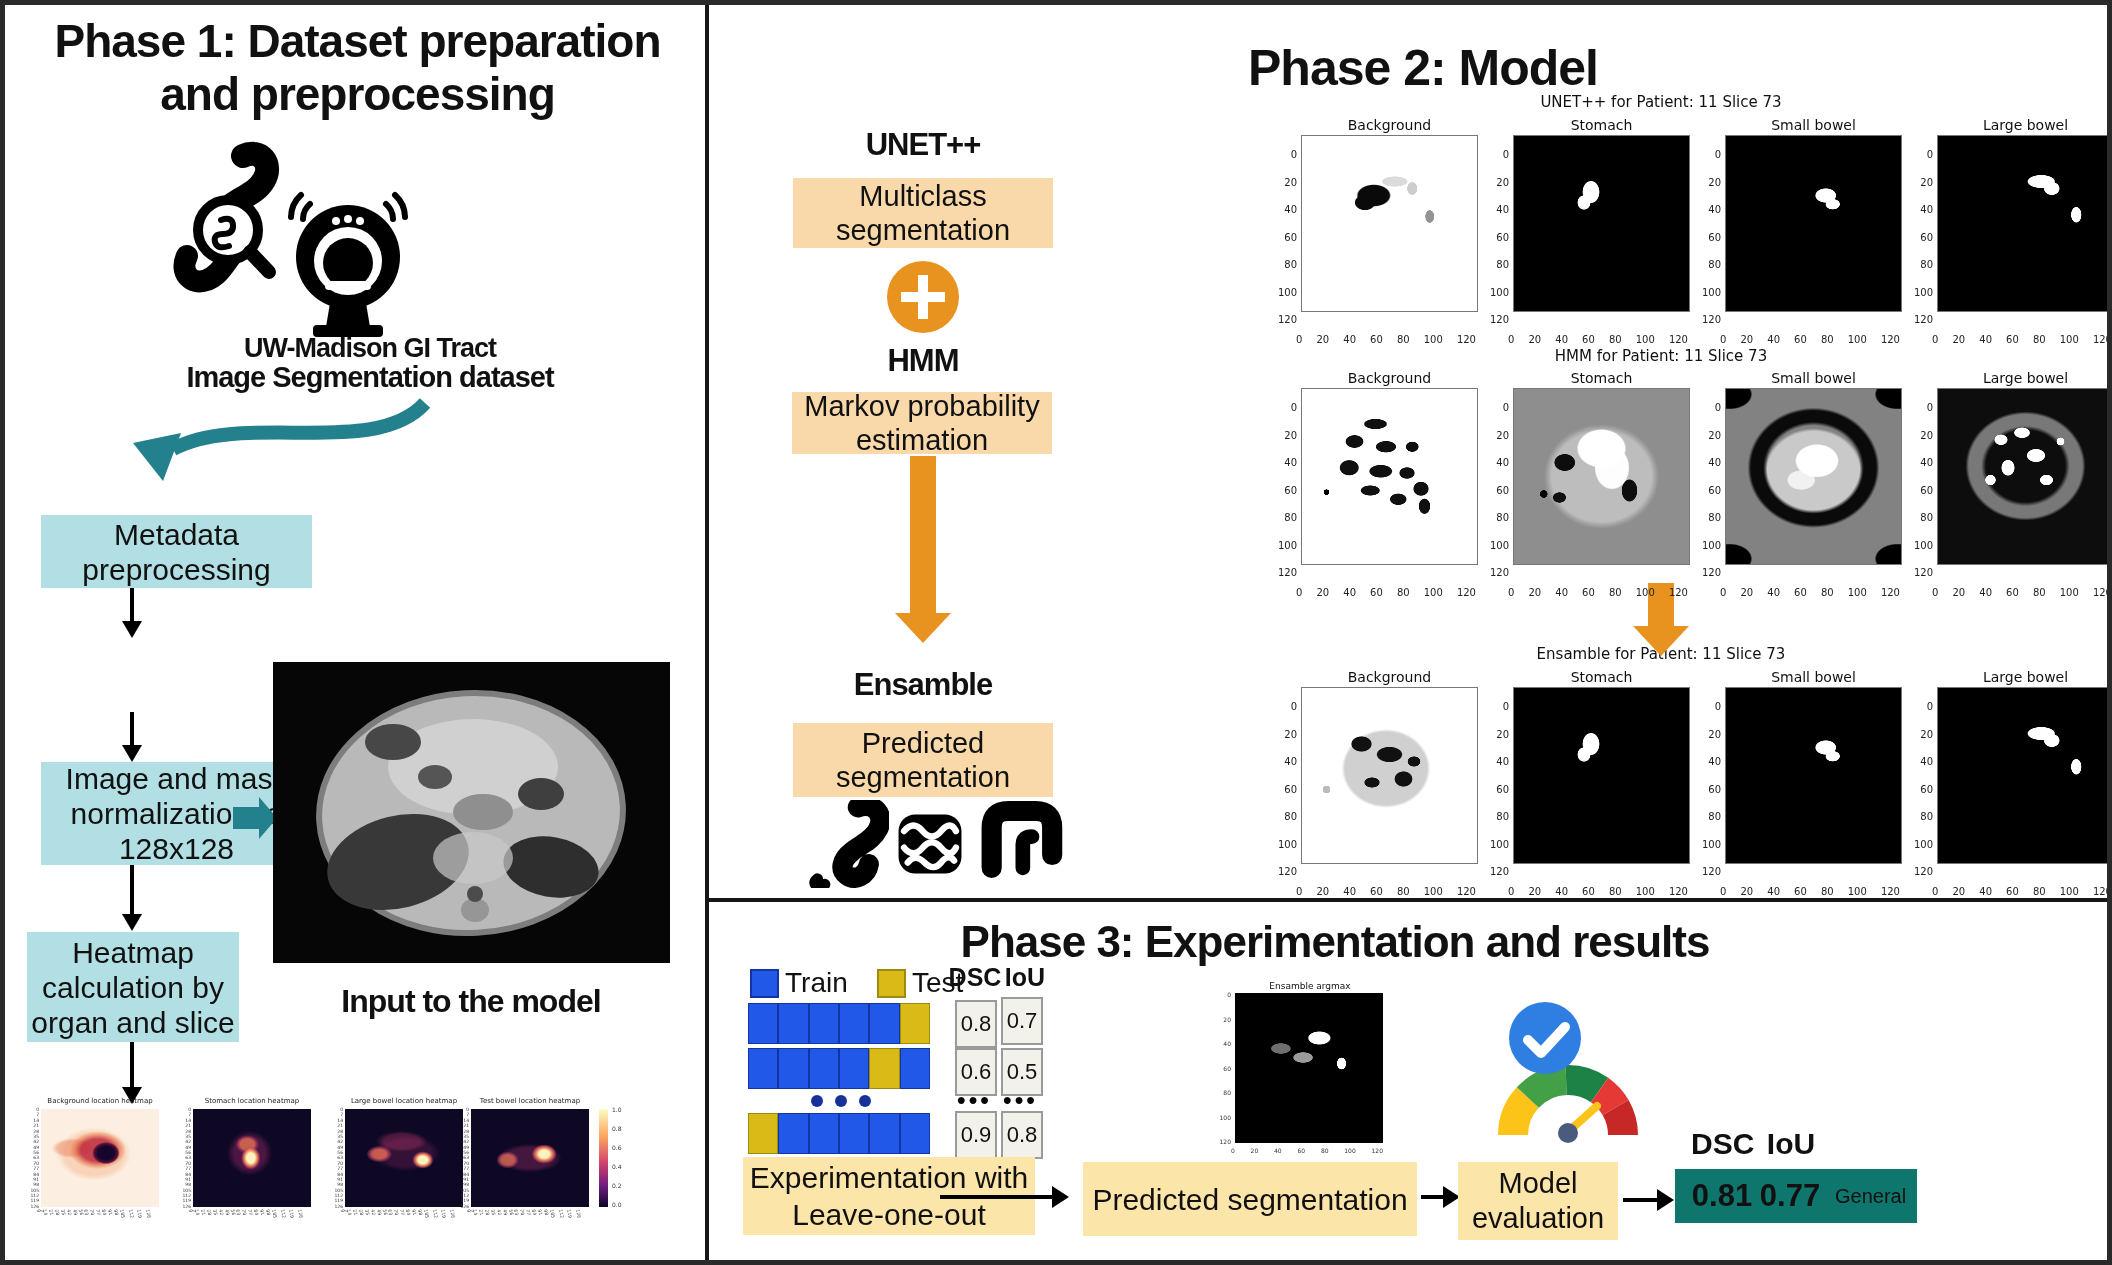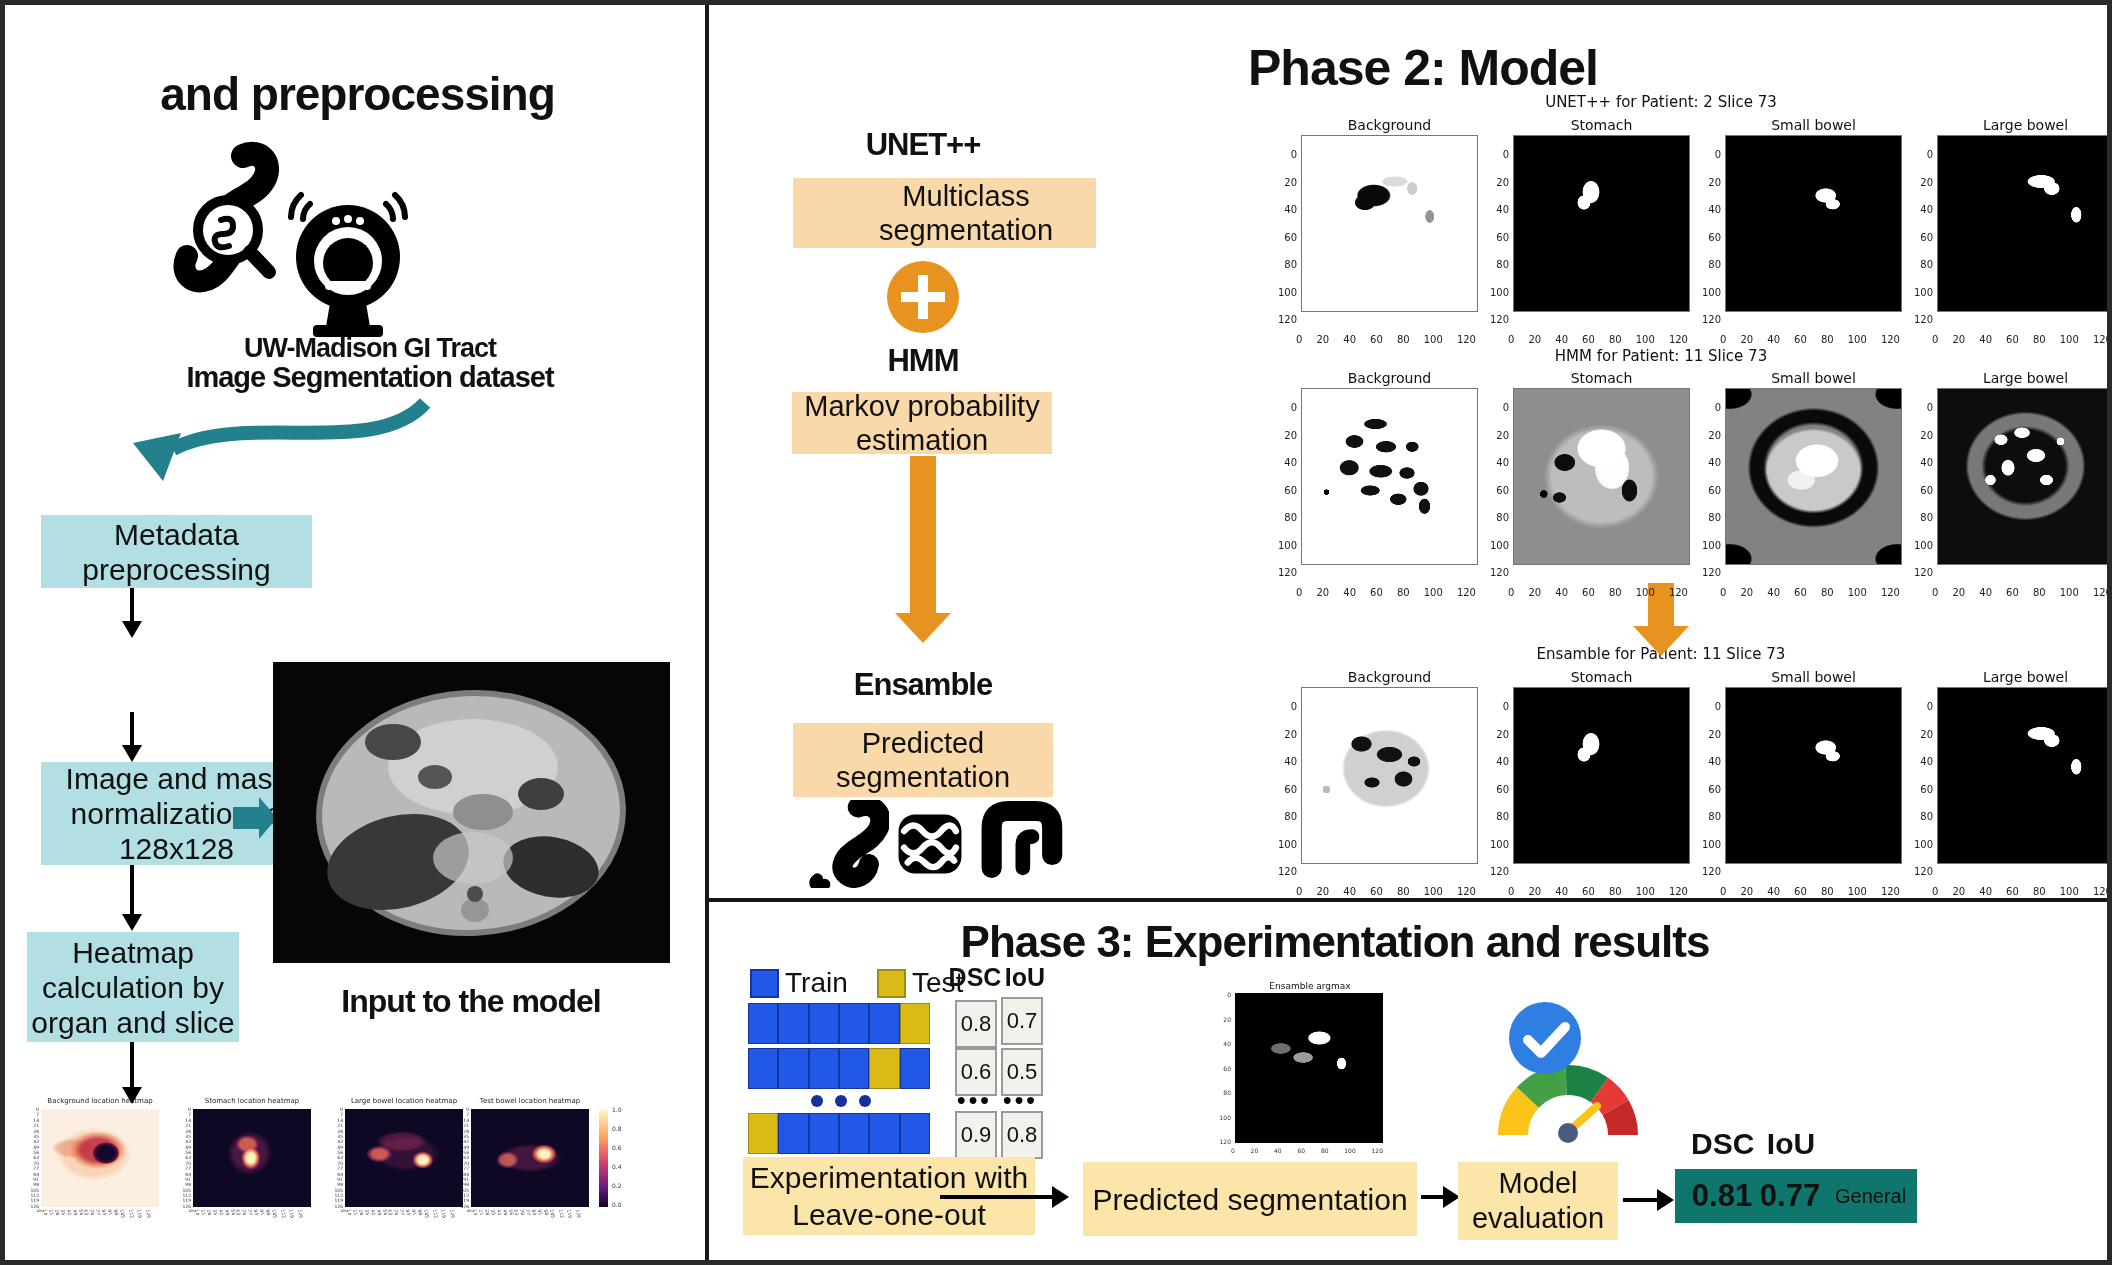--- a/index.html
+++ b/index.html
@@ -166,20 +166,21 @@
   .amyt{position:absolute;display:flex;flex-direction:column;justify-content:space-between;align-items:flex-end;}
   .amxt{position:absolute;display:flex;justify-content:space-between;}
 </style>
 </head>
 <body>
 
 <div class="page">
   <div class="divider-v"></div>
   <div class="divider-h"></div>
 
+  <div class="abs big-title" style="left:10px;top:10px;width:685px;font-size:46px;line-height:53px;">Phase 1: Dataset preparation</div>
   <div class="abs big-title" style="left:10px;top:63px;width:685px;font-size:46px;line-height:53px;">and preprocessing</div>
 
   <svg class="abs" style="left:160px;top:133px;" width="125" height="160" viewBox="0 0 125 160">
     <path d="M78,18 C96,10 108,26 99,42 C92,54 80,58 68,66" fill="none" stroke="#000" stroke-width="24" stroke-linecap="round"></path>
     <path d="M22,118 C14,134 26,148 42,142 C54,137 58,128 66,118" fill="none" stroke="#000" stroke-width="22" stroke-linecap="round"></path>
     <circle cx="63" cy="92" r="30" fill="#fff" stroke="#000" stroke-width="10"></circle>
     <path d="M56,82 q12,-4 12,6 q0,8 -10,8 q-10,0 -8,8 q2,8 14,4" fill="none" stroke="#000" stroke-width="6" stroke-linecap="round"></path>
     <line x1="85" y1="114" x2="104" y2="134" stroke="#000" stroke-width="14" stroke-linecap="round"></line>
   </svg>
 
@@ -421,21 +422,21 @@
       <span>0.8</span>
       <span>0.6</span>
       <span>0.4</span>
       <span>0.2</span>
       <span>0.0</span>
     </div>
 
   <div class="abs big-title" style="left:1168px;top:34px;width:500px;font-size:50px;">Phase 2: Model</div>
 
   <div class="abs big-title" style="left:818px;top:122px;width:200px;font-size:31px;">UNET++</div>
-  <div class="orangebox" style="left:788px;top:173px;width:260px;height:70px;padding-left:43px;">Multiclass segmentation</div>
+  <div class="orangebox" style="left:788px;top:173px;width:260px;height:70px;">Multiclass segmentation</div>
   <div class="plus-circle" style="left:882px;top:256px;"></div>
   <div class="abs big-title" style="left:818px;top:338px;width:200px;font-size:31px;">HMM</div>
   <div class="orangebox" style="left:787px;top:387px;width:260px;height:62px;">Markov probability estimation</div>
   <div class="oarrow-shaft" style="left:905px;top:451px;width:26px;height:158px;"></div>
   <div class="oarrow-head orange" style="left:890px;top:608px;"></div>
   <div class="abs big-title" style="left:818px;top:662px;width:200px;font-size:31px;">Ensamble</div>
   <div class="orangebox" style="left:788px;top:718px;width:260px;height:74px;">Predicted segmentation</div>
 
   <svg class="abs" style="left:796px;top:795px;" width="88" height="88" viewBox="0 0 96 96">
     <path d="M62,8 C80,2 92,16 84,32 C78,44 66,48 56,56 C44,65 42,76 50,82 C60,89 72,82 74,70" fill="none" stroke="#000" stroke-width="22" stroke-linecap="round"></path>
@@ -445,21 +446,21 @@
     <rect x="6" y="8" width="68" height="64" rx="18" fill="#000"></rect>
     <path d="M12,26 q10,-12 20,0 t20,0 t16,0" fill="none" stroke="#fff" stroke-width="7" stroke-linecap="round"></path>
     <path d="M12,44 q10,12 20,0 t20,0 t16,0" fill="none" stroke="#fff" stroke-width="7" stroke-linecap="round"></path>
     <path d="M16,60 q8,-10 18,0 t18,0 t14,-2" fill="none" stroke="#fff" stroke-width="7" stroke-linecap="round"></path>
   </svg>
   <svg class="abs" style="left:972px;top:795px;" width="88" height="88" viewBox="0 0 96 96">
     <path d="M16,74 L16,30 Q16,12 34,12 L64,12 Q82,12 82,30 L82,60" fill="none" stroke="#000" stroke-width="22" stroke-linecap="round"></path>
     <path d="M50,74 L50,48 Q50,40 60,40" fill="none" stroke="#000" stroke-width="16" stroke-linecap="round"></path>
   </svg>
 
-  <div class="suptitle" style="left:1406px;top:88px;">UNET++ for Patient: 2 Slice 73</div>
+  <div class="suptitle" style="left:1406px;top:88px;">UNET++ for Patient: 11 Slice 73</div>
   <div class="suptitle" style="left:1406px;top:342px;">HMM for Patient: 11 Slice 73</div>
   <div class="suptitle" style="left:1406px;top:640px;">Ensamble for Patient: 11 Slice 73</div>
 
   <div class="oarrow-shaft" style="left:1643px;top:578px;width:26px;height:44px;"></div>
   <div class="oarrow-head orange" style="left:1628px;top:621px;"></div>
 
   <div class="p2sub" style="left:1256px;top:112px;">
     <div class="t">Background</div>
     <div class="plotbox">
         <div class="pl v-u-bg"></div>

